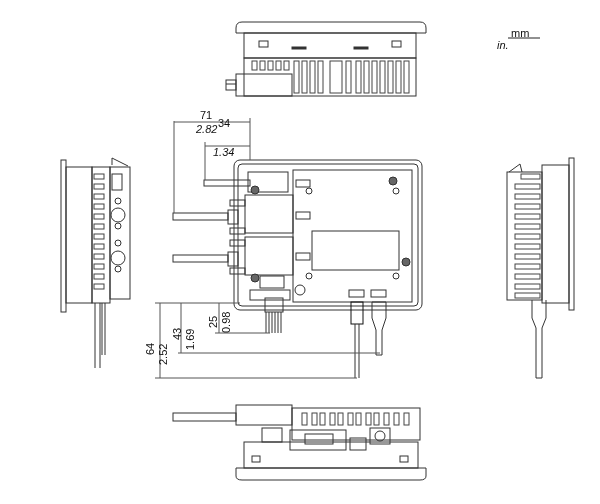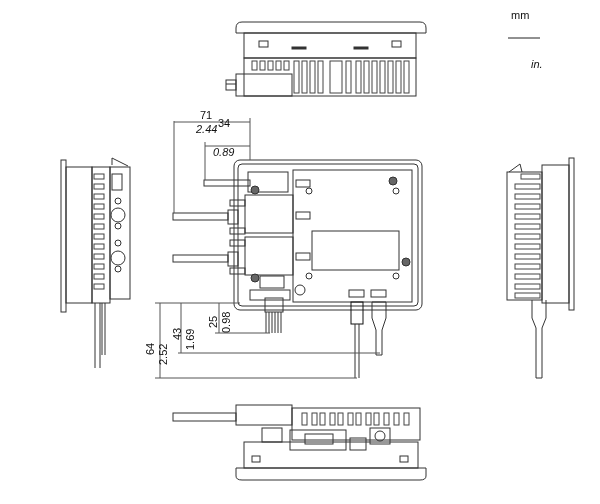--- a/index.html
+++ b/index.html
@@ -193,26 +193,26 @@
     <line x1="155" y1="303" x2="240" y2="303"></line>
     <line x1="181" y1="303" x2="181" y2="353"></line>
     <line x1="160" y1="303" x2="160" y2="378"></line>
     <line x1="155" y1="378" x2="357" y2="378"></line>
     <line x1="178" y1="353" x2="380" y2="353"></line>
     <line x1="219" y1="303" x2="219" y2="333"></line>
     <line x1="215" y1="333" x2="270" y2="333"></line>
   </g>
 </svg>
 
-<div class="lbl" style="left:511px;top:10px;">mm</div>
-<div class="lbl it" style="left:531px;top:40px;margin-top:19px;">in.</div>
+<div class="lbl" style="left:511px;top:28px;">mm</div>
+<div class="lbl it" style="left:497px;top:40px;">in.</div>
 
 <div class="lbl" style="left:200px;top:110px;">71</div>
-<div class="lbl it" style="left:196px;top:124px;">2.44</div>
+<div class="lbl it" style="left:196px;top:124px;">2.82</div>
 <div class="lbl" style="left:218px;top:118px;">34</div>
-<div class="lbl it" style="left:213px;top:147px;">0.89</div>
+<div class="lbl it" style="left:213px;top:147px;">1.34</div>
 
 <div class="lbl vt" style="left:145px;top:355px;">64</div>
 <div class="lbl vt" style="left:158px;top:365px;">2.52</div>
 <div class="lbl vt" style="left:172px;top:340px;">43</div>
 <div class="lbl vt" style="left:185px;top:350px;">1.69</div>
 <div class="lbl vt" style="left:208px;top:328px;">25</div>
 <div class="lbl vt" style="left:221px;top:333px;">0.98</div>
 
 </body></html>

